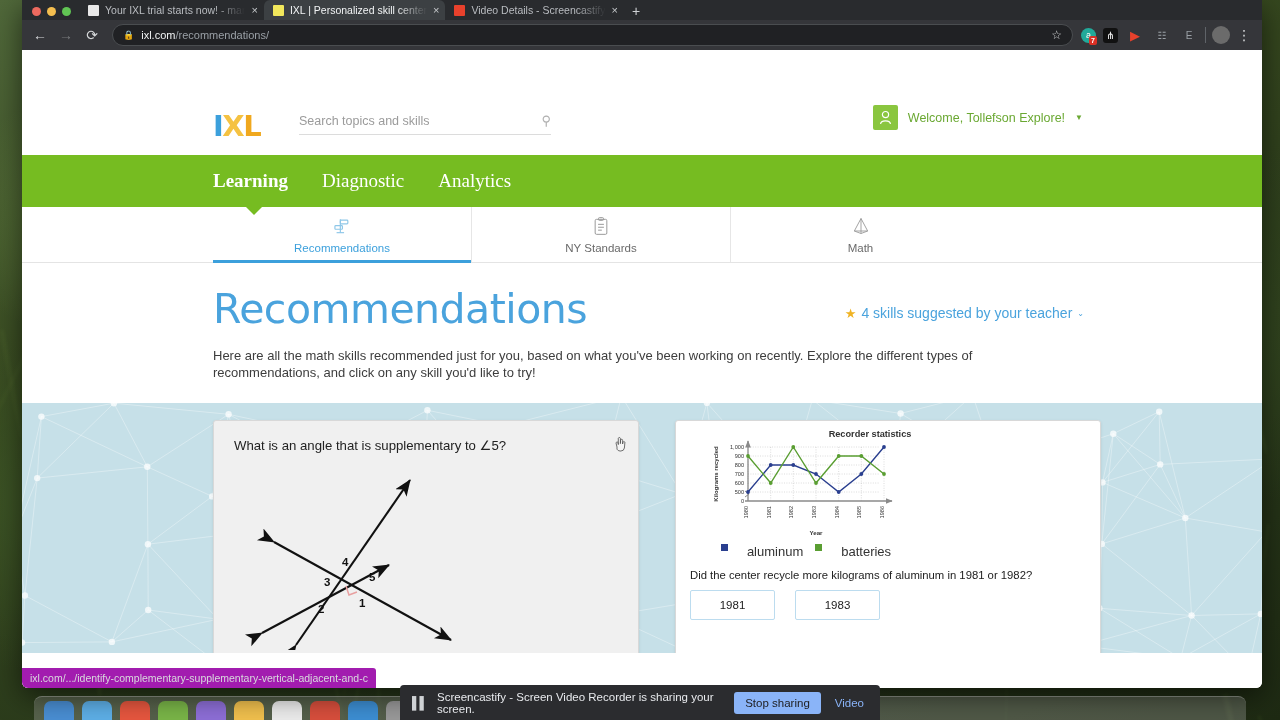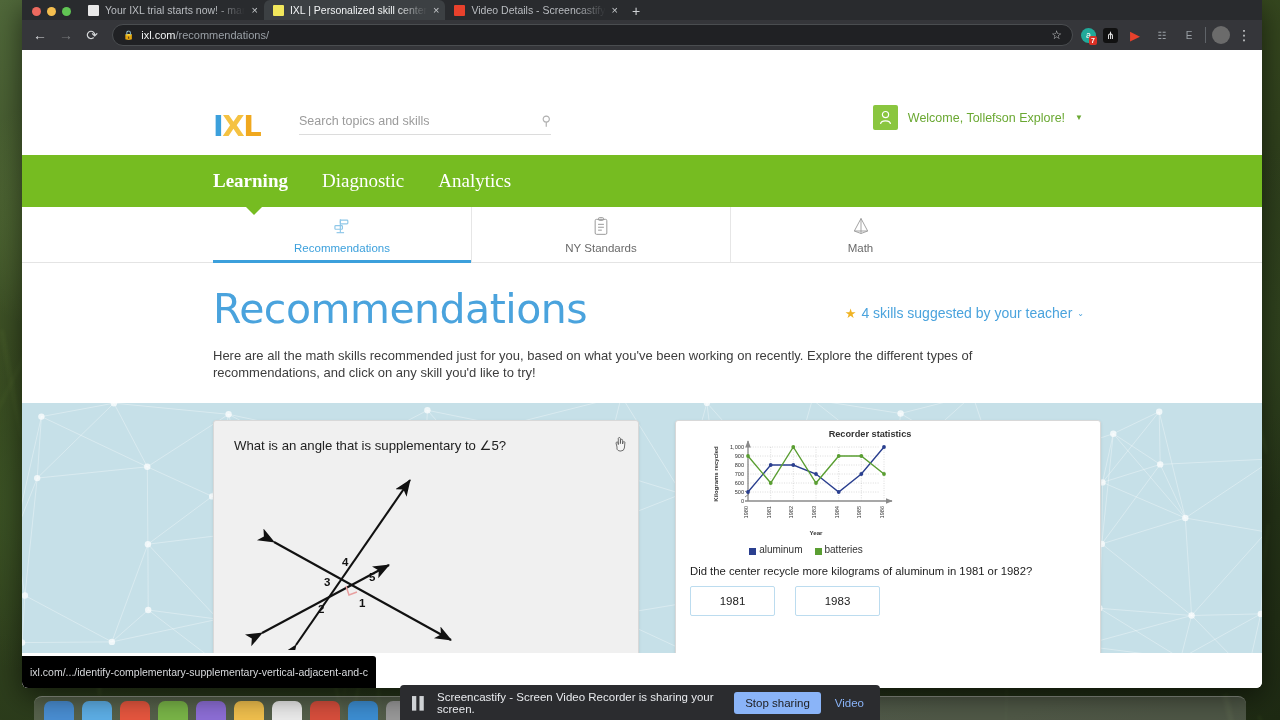--- a/index.html
+++ b/index.html
@@ -207,36 +207,36 @@
   .chart-body { padding: 4px 14px 0 14px; }
   .chart-title {
     font-size: 9.2px; font-weight: bold; color: #333; text-align: center;
     margin-left: -36px; margin-top: 4px;
   }
   .chart-wrap { position: relative; width: 190px; margin-left: 18px; }
   .legend {
     display: flex; gap: 12px; justify-content: center; align-items: center;
     margin-top: 1px; margin-left: 6px;
   }
-  .legend .li { display: flex; gap: 3px; align-items: flex-end; font-size: 10px; color: #333; }
+  .legend .li { display: flex; gap: 19px; align-items: flex-start; font-size: 13px; color: #333; }
   .legend .sw { width: 7px; height: 7px; display: inline-block; }
 
   .q2 { font-size: 11.3px; color: #222; padding: 0 14px; margin-top: 10px; }
   .answers { display: flex; gap: 20px; padding: 0 14px; margin-top: 9px; }
   .answers .ans {
     width: 85px; height: 30px; border: 1px solid #bcdcef; background: #fff;
     border-radius: 2px; display: flex; align-items: center; justify-content: center;
     font-size: 11.5px; color: #222;
   }
 
   
   .statusbar {
     position: absolute; left: 0; bottom: 0; height: 19px;
-    background: #000000; color: #d8dadd; font-size: 10.5px;
-    display: flex; align-items: center; padding: 16px 8px; white-space: nowrap;
+    background: #a21caf; color: #d8dadd; font-size: 10.5px;
+    display: flex; align-items: center; padding: 10px 8px; white-space: nowrap;
     max-width: 680px; overflow: hidden; border-radius: 0 3px 0 0;
   }
 
   
   #sharebar {
     position: absolute; left: 400px; bottom: 0; width: 480px; height: 35px;
     background: #2b2c2f; color: #e8eaed; display: flex; align-items: center;
     gap: 10px; padding: 0 12px; border-radius: 4px 4px 0 0;
     font-size: 11.5px; z-index: 40;
   }

